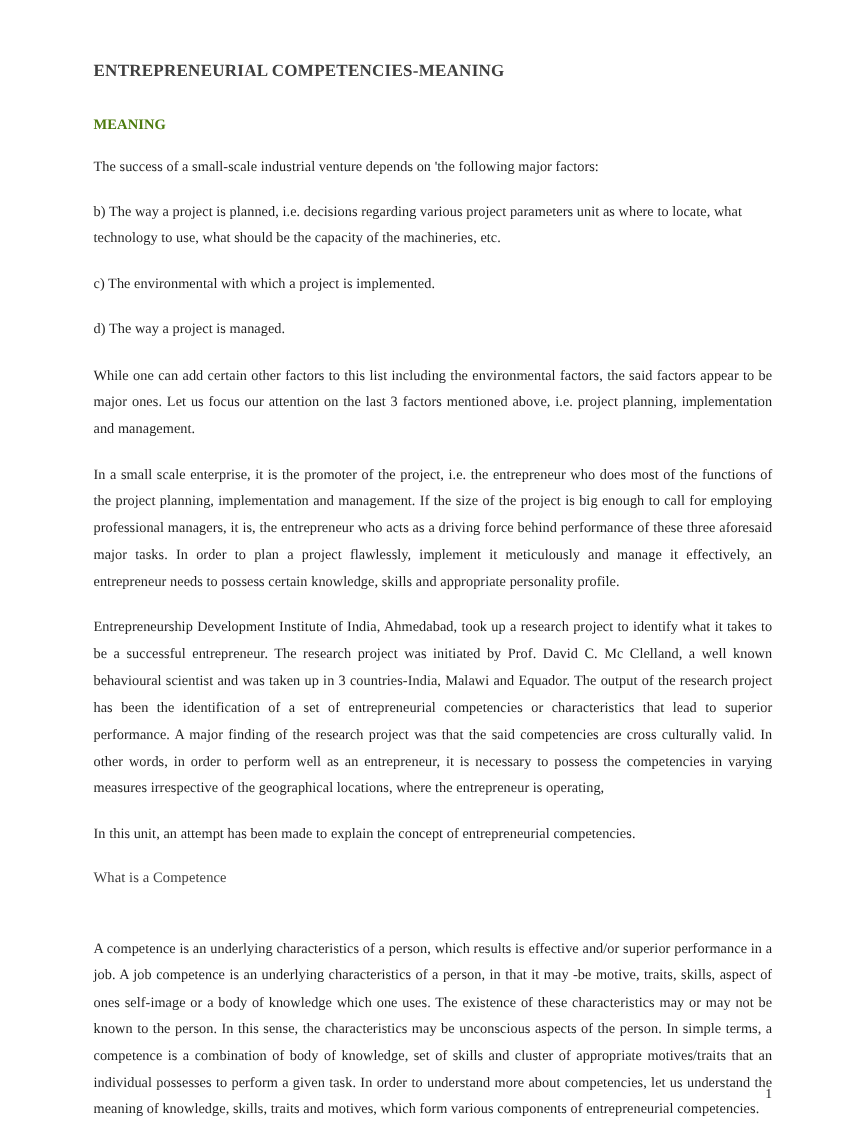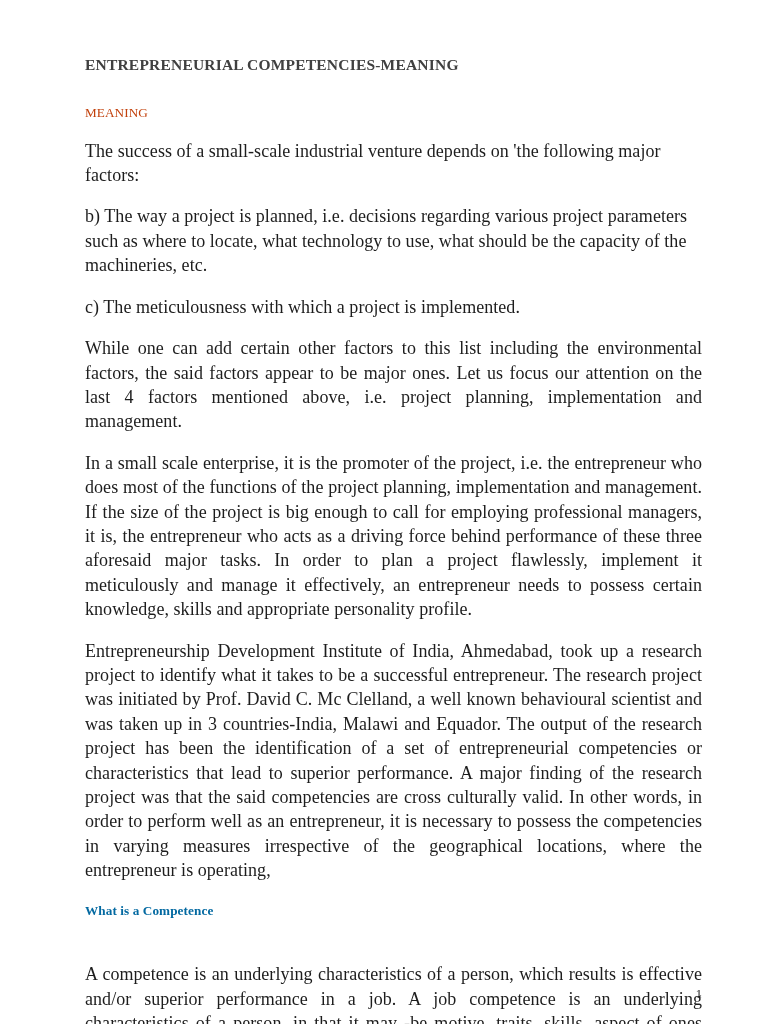--- a/index.html
+++ b/index.html
@@ -28,36 +28,36 @@
   .doc-title {
     font-size: 15.5px;
     font-weight: bold;
     letter-spacing: 0.2px;
     margin: 0 0 31px 0;
     line-height: 1.15;
     color: #404040;
   }
   .section-heading {
     font-size: 13.2px;
-    font-weight: normal;
+    font-weight: bold;
     margin: 0 0 18px 0;
     line-height: 1.2;
-    color: #c2410c;
+    color: #4d7c0f;
     letter-spacing: 0.1px;
   }
   .sub-heading {
     font-size: 13.2px;
-    font-weight: bold;
+    font-weight: normal;
     margin: 20px 0 17px 0;
     line-height: 1.2;
-    color: #0369a1;
+    color: #404040;
     letter-spacing: 0.1px;
   }
   p.body-text {
-    font-size: 18px;
+    font-size: 13px;
     line-height: 24.4px;
     margin: 0 0 17px 0;
     text-align: left;
     color: #1d1d1d;
     letter-spacing: 0.05px;
   }
   p.body-text.justified {
     text-align: justify;
     text-justify: inter-word;
   }
@@ -79,31 +79,33 @@
 
 <div class="page">
 
   <h1 class="doc-title">ENTREPRENEURIAL COMPETENCIES-MEANING</h1>
 
   <h2 class="section-heading">MEANING</h2>
 
   <p class="body-text">The success of a small-scale industrial venture depends on 'the following major factors:</p>
 
 
-  <p class="body-text">b) The way a project is planned, i.e. decisions regarding various project parameters such as where to locate, what technology to use, what should be the capacity of the machineries, etc.</p>
+  <p class="body-text">b) The way a project is planned, i.e. decisions regarding various project parameters unit as where to locate, what technology to use, what should be the capacity of the machineries, etc.</p>
 
-  <p class="body-text">c) The meticulousness with which a project is implemented.</p>
+  <p class="body-text">c) The environmental with which a project is implemented.</p>
 
+  <p class="body-text">d) The way a project is managed.</p>
 
-  <p class="body-text justified">While one can add certain other factors to this list including the environmental factors, the said factors appear to be major ones. Let us focus our attention on the last 4 factors mentioned above, i.e. project planning, implementation and management.</p>
+  <p class="body-text justified">While one can add certain other factors to this list including the environmental factors, the said factors appear to be major ones. Let us focus our attention on the last 3 factors mentioned above, i.e. project planning, implementation and management.</p>
 
   <p class="body-text justified">In a small scale enterprise, it is the promoter of the project, i.e. the entrepreneur who does most of the functions of the project planning, implementation and management. If the size of the project is big enough to call for employing professional managers, it is, the entrepreneur who acts as a driving force behind performance of these three aforesaid major tasks. In order to plan a project flawlessly, implement it meticulously and manage it effectively, an entrepreneur needs to possess certain knowledge, skills and appropriate personality profile.</p>
 
   <p class="body-text justified">Entrepreneurship Development Institute of India, Ahmedabad, took up a research project to identify what it takes to be a successful entrepreneur. The research project was initiated by Prof. David C. Mc Clelland, a well known behavioural scientist and was taken up in 3 countries-India, Malawi and Equador. The output of the research project has been the identification of a set of entrepreneurial competencies or characteristics that lead to superior performance. A major finding of the research project was that the said competencies are cross culturally valid. In other words, in order to perform well as an entrepreneur, it is necessary to possess the competencies in varying measures irrespective of the geographical locations, where the entrepreneur is operating,</p>
 
+  <p class="body-text">In this unit, an attempt has been made to explain the concept of entrepreneurial competencies.</p>
 
   <h3 class="sub-heading">What is a Competence</h3>
 
   <p class="body-text justified">A competence is an underlying characteristics of a person, which results is effective and/or superior performance in a job. A job competence is an underlying characteristics of a person, in that it may -be motive, traits, skills, aspect of ones self-image or a body of knowledge which one uses. The existence of these characteristics may or may not be known to the person. In this sense, the characteristics may be unconscious aspects of the person. In simple terms, a competence is a combination of body of knowledge, set of skills and cluster of appropriate motives/traits that an individual possesses to perform a given task. In order to understand more about competencies, let us understand the meaning of knowledge, skills, traits and motives, which form various components of entrepreneurial competencies.</p>
 
   <div class="page-number">1</div>
 
 </div>
 
 </body></html>

